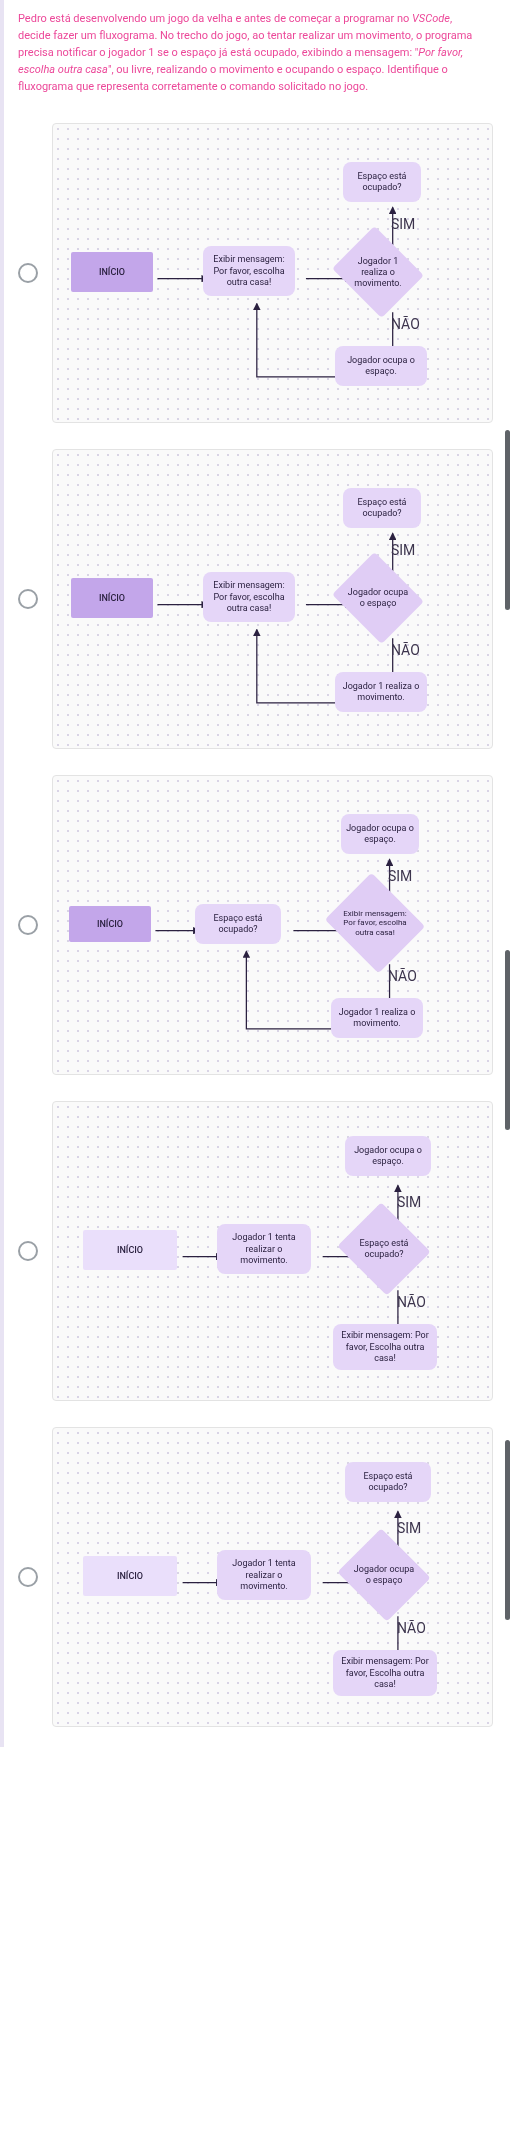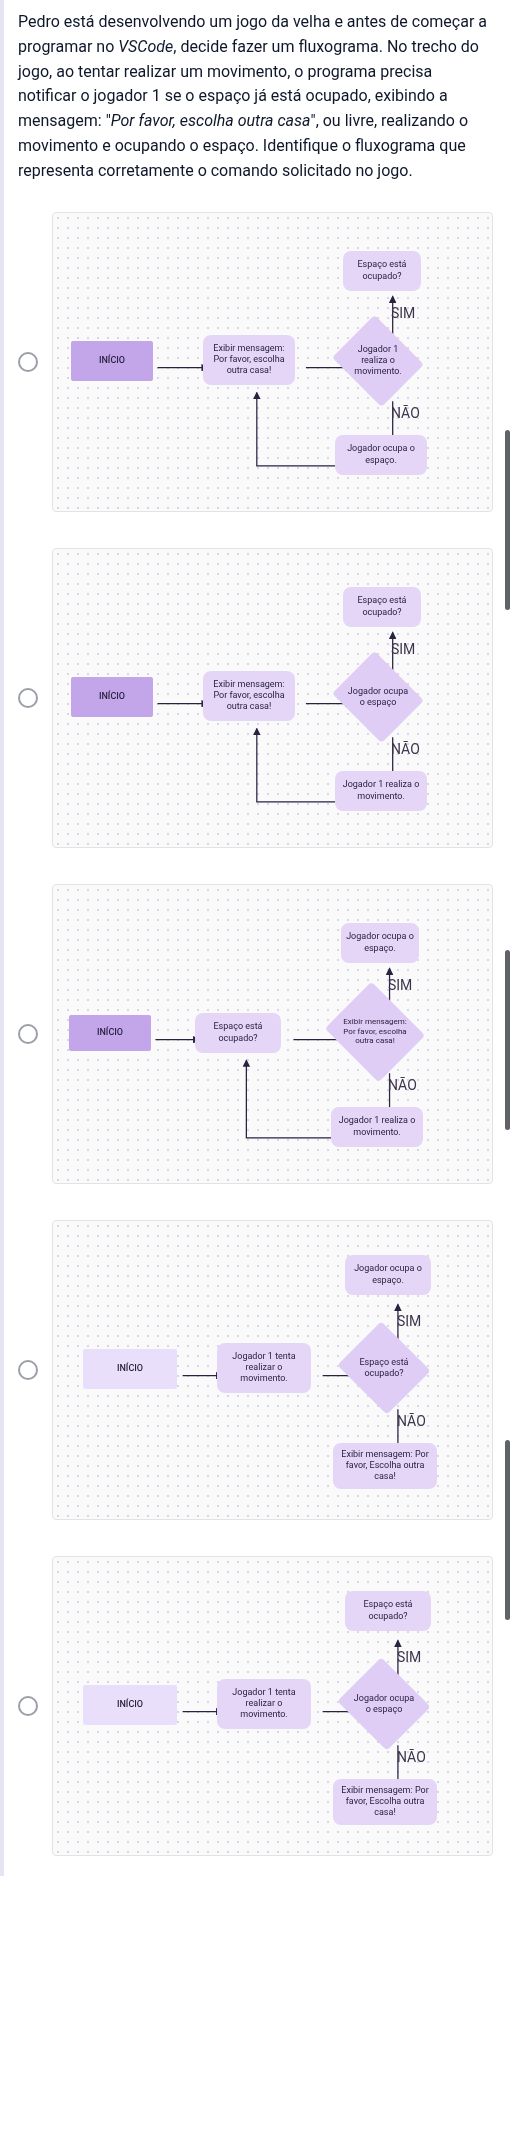--- a/index.html
+++ b/index.html
@@ -8,28 +8,28 @@
     background: #fff;
     width: 513px;
     color: #3c4043;
   }
   .page {
     padding: 10px 20px 20px 14px;
     border-left: 4px solid #e8e3f3;
     position: relative;
   }
   .question-text {
-    font-size: 16px;
+    font-size: 11px;
     line-height: 1.55;
-    color: #0f172a;
+    color: #ec4899;
     margin-bottom: 28px;
     padding-right: 6px;
   }
   .question-text em { font-style: italic; }
-  .options { display: flex; flex-direction: column; gap: 36px; }
+  .options { display: flex; flex-direction: column; gap: 26px; }
   .option-row {
     display: flex;
     align-items: center;
     gap: 14px;
   }
   .radio {
     width: 20px; height: 20px;
     border: 2px solid #9aa0a6;
     border-radius: 50%;
     flex: 0 0 20px;

